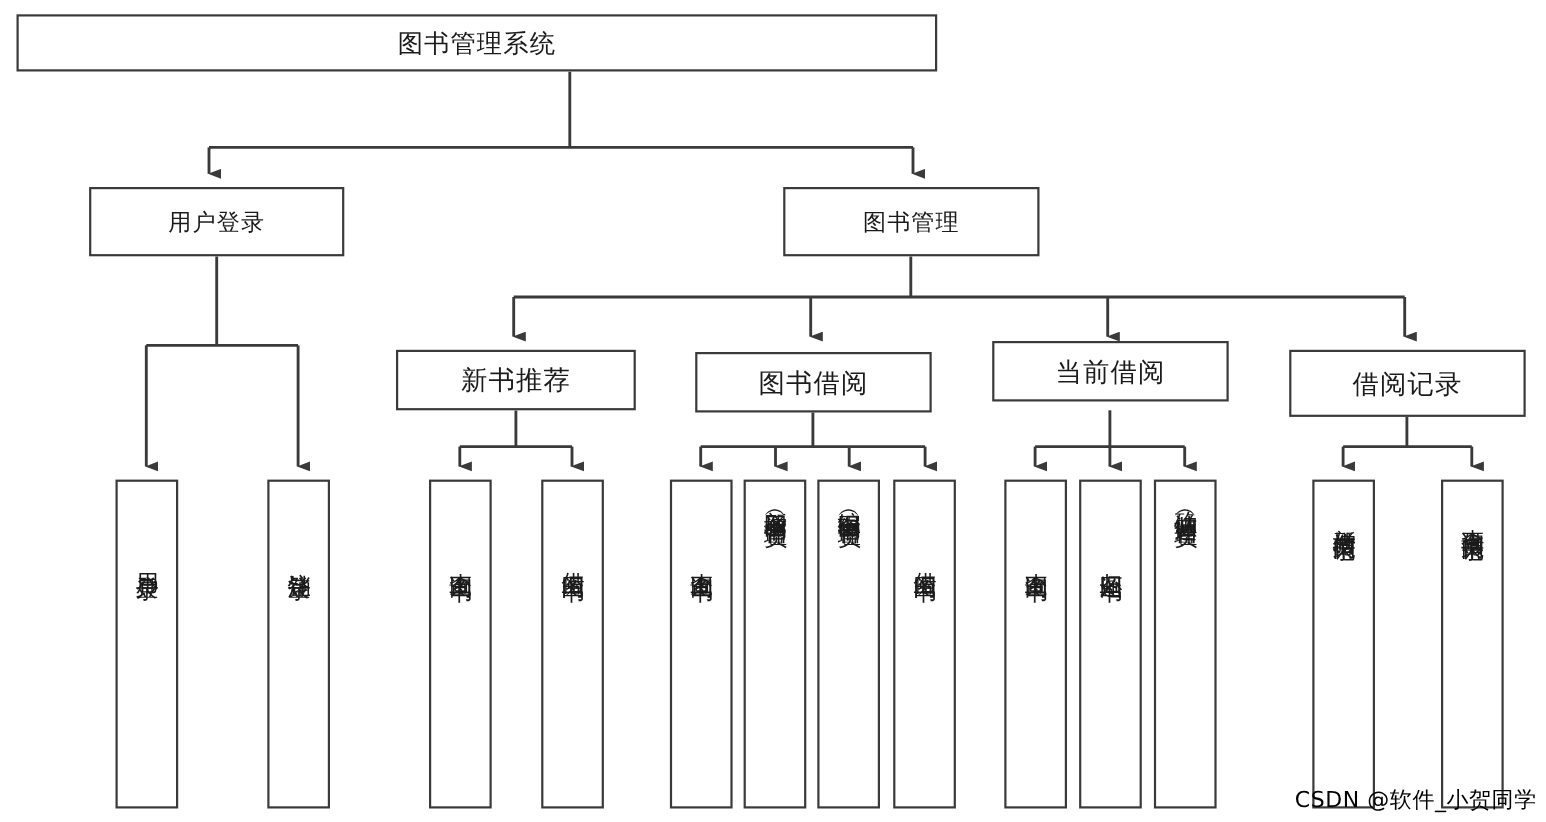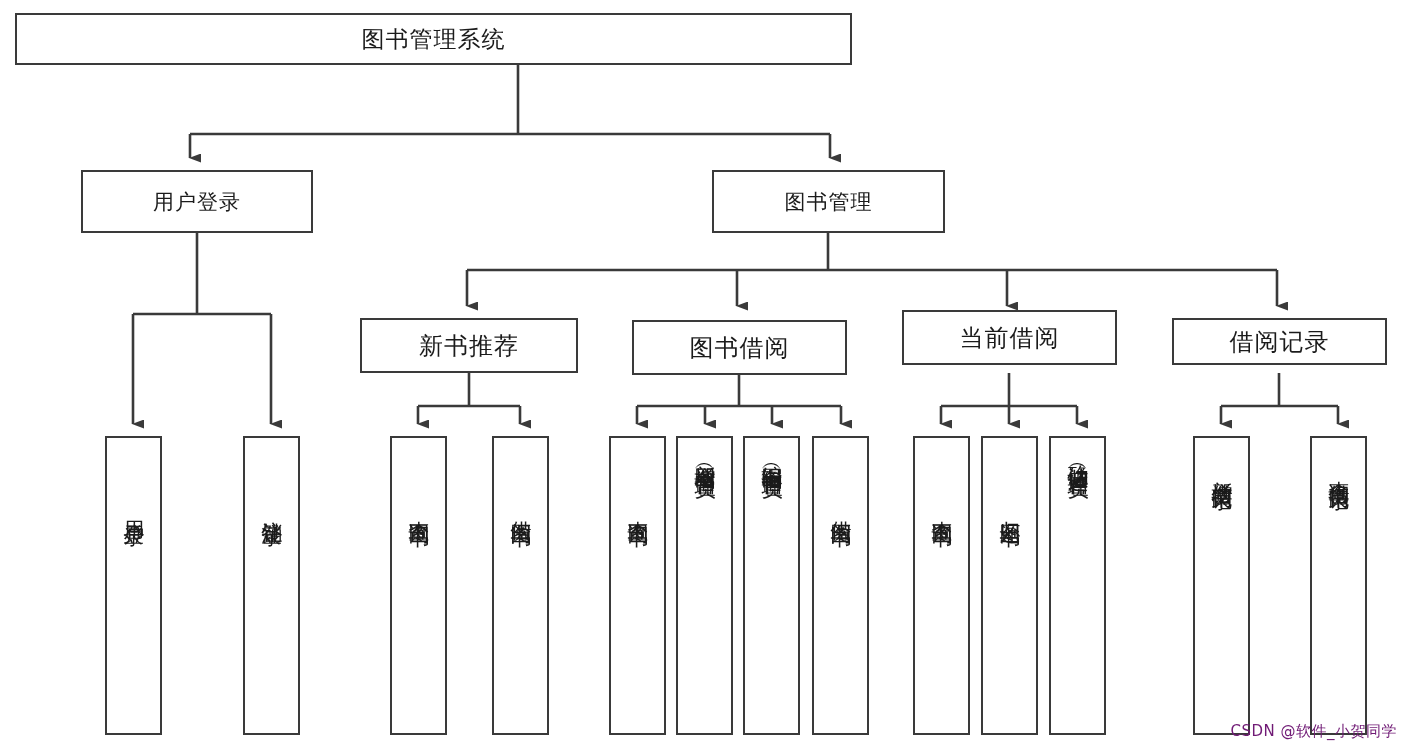--- a/index.html
+++ b/index.html
@@ -71,22 +71,22 @@
   .leaf-mid .vtext {
     margin-top: 18px;
   }
   .leaf-long .vtext {
     margin-top: 2px;
   }
   #watermark {
     position: absolute;
     right: 8px;
     bottom: 6px;
-    font-size: 15px;
-    color: #701a75;
+    font-size: 20px;
+    color: #000000;
     letter-spacing: 0.5px;
     z-index: 5;
     white-space: nowrap;
   }
 </style>
 </head>
 <body>
 
 <div id="diagram-root">
 
@@ -163,21 +163,21 @@
   </div>
 
   <div class="node level2" style="left:632px; top:320px; width:215px; height:55px;">
     <span>图书借阅</span>
   </div>
 
   <div class="node level2" style="left:902px; top:310px; width:215px; height:55px;">
     <span>当前借阅</span>
   </div>
 
-  <div class="node level2" style="left:1172px; top:318px; width:215px; height:47px;">
+  <div class="node level2" style="left:1172px; top:318px; width:215px; height:61px;">
     <span>借阅记录</span>
   </div>
 
   <div class="node leaf leaf-short" style="left:105px; top:436px; width:57px; height:299px;">
     <span class="vtext">用户登录</span>
   </div>
 
   <div class="node leaf leaf-short" style="left:243px; top:436px; width:57px; height:299px;">
     <span class="vtext">注销登录</span>
   </div>

